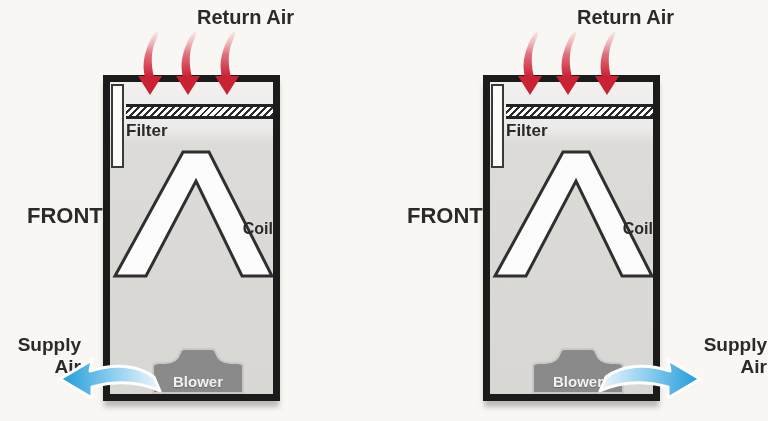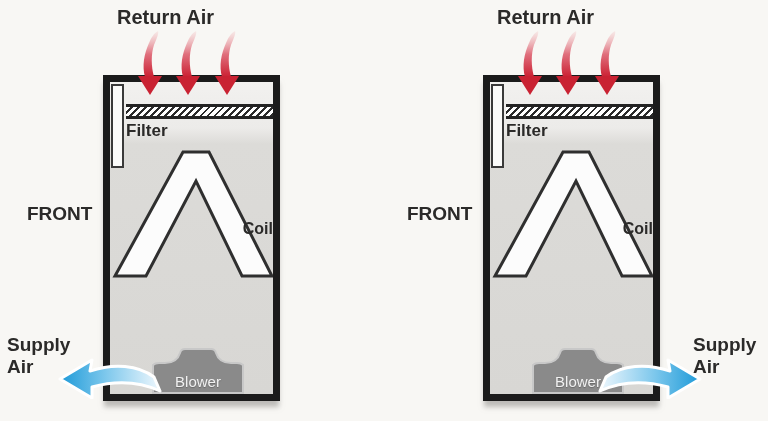--- a/index.html
+++ b/index.html
@@ -7,37 +7,37 @@
     --return_air_arrow:#c92232; --supply_air_arrow:#2fa8e1;
     --blower_fill:#8a8a8a; --blower_text:#f2f2f2;
     --coil_fill:#fcfcfc; --coil_outline:#2f2f2f;
   }
   *{margin:0;padding:0;box-sizing:border-box}
   body{font-family:"Liberation Sans",sans-serif;background:#fff}
   .stage{position:relative;width:768px;height:421px;background:var(--background);overflow:hidden;color:var(--text)}
   .unit{position:absolute;top:0;width:177px;height:421px}
   .unit.left{left:103px}
   .unit.right{left:483px}
-  .return-air-label{position:absolute;top:6px;left:14px;width:177px;text-align:left;font-size:20px;font-weight:bold}
+  .return-air-label{position:absolute;top:6px;left:14px;width:177px;text-align:right;font-size:20px;font-weight:bold}
   .red-arrow{position:absolute;top:30px;width:26px;height:66px;z-index:3}
   .red-arrow.a1{left:34px}.red-arrow.a2{left:72px}.red-arrow.a3{left:111px}
   .cabinet{position:absolute;top:75px;left:0;width:177px;height:326px;border:7px solid var(--cabinet_border);
     background:linear-gradient(180deg,#f2f1ef 0px,#ecebe9 46px,#dcdbd8 62px,#d8d7d4 100%);
     box-shadow:0 7px 5px -1px rgba(140,138,135,.55);z-index:1}
   .filter-slot{position:absolute;left:1px;top:2px;width:13px;height:84px;background:#fbfbfa;border:2px solid #3a3a3a}
   .filter-media{position:absolute;left:16px;right:0;top:22px;height:15px;
     border-top:3px solid #232323;border-bottom:3px solid #232323;
     background:repeating-linear-gradient(135deg,#ffffff 0 3px,#2b2b2b 3px 5px)}
   .filter-label{position:absolute;top:39px;left:16px;right:0;text-align:left;font-size:17px;font-weight:bold}
   .coil-svg{position:absolute;left:0;top:68px;width:163px;height:130px}
   .coil-label{position:absolute;top:138px;left:0;right:0;text-align:right;font-size:16px;font-weight:bold}
   .blower-svg{position:absolute;left:41px;bottom:0;width:94px;height:46px}
-  .blower-label{position:absolute;left:41px;width:94px;bottom:4px;text-align:center;font-size:15px;font-weight:normal;color:var(--blower_text);text-shadow:0 1px 1px rgba(0,0,0,.25)}
-  .front-label{position:absolute;top:203px;left:-76px;width:70px;text-align:left;font-size:19px;font-weight:bold}
-  .supply-label{position:absolute;top:334px;width:74px;text-align:left;font-size:19px;font-weight:bold;line-height:22px}
+  .blower-label{position:absolute;left:41px;width:94px;bottom:4px;text-align:center;font-size:15px;font-weight:bold;color:var(--blower_text);text-shadow:0 1px 1px rgba(0,0,0,.25)}
+  .front-label{position:absolute;top:203px;left:-76px;width:70px;text-align:right;font-size:22px;font-weight:bold}
+  .supply-label{position:absolute;top:334px;width:74px;text-align:right;font-size:19px;font-weight:bold;line-height:22px}
   .unit.left .supply-label{left:-96px}
   .unit.right .supply-label{left:210px}
   .supply-arrow{position:absolute;top:347px;width:115px;height:52px;z-index:3}
   .unit.left .supply-arrow{left:-53px}
   .unit.right .supply-arrow{left:112px}
   .defs-holder{position:absolute;width:0;height:0}
 </style>
 </head>
 <body>
 

